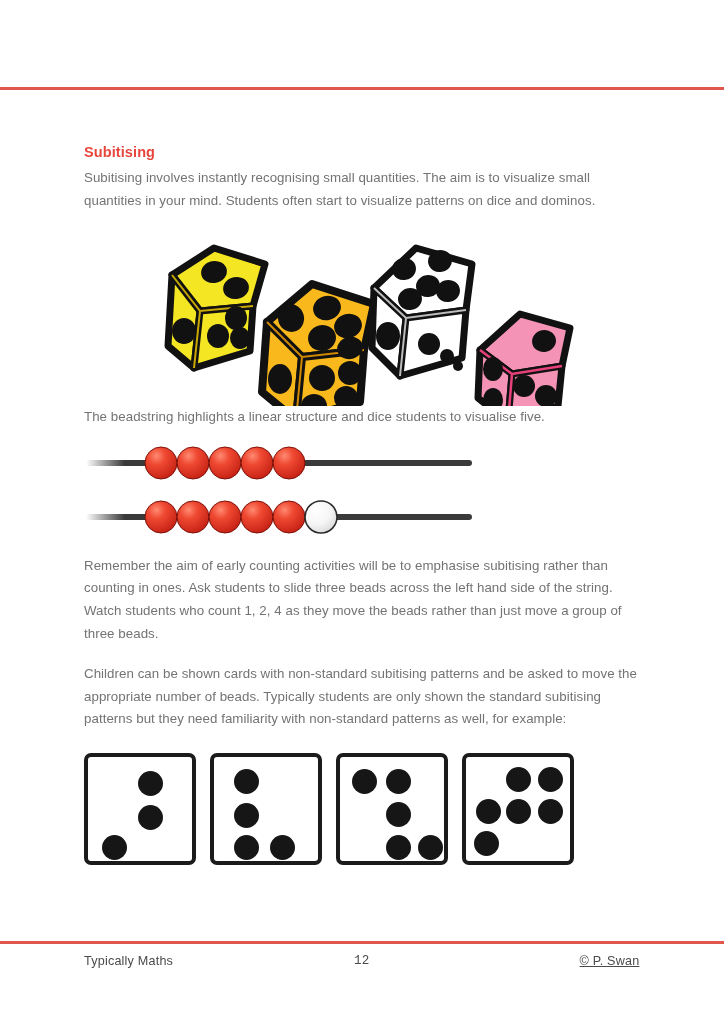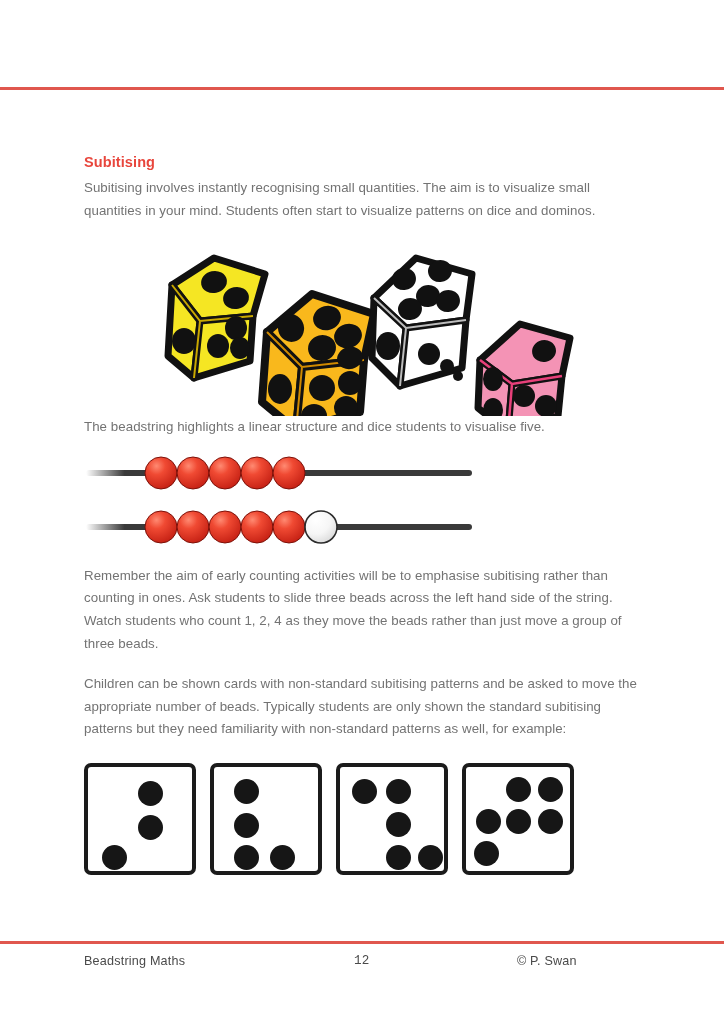--- a/index.html
+++ b/index.html
@@ -24,21 +24,21 @@
     height: 3px;
     background: #e0574e;
   }
   .rule-top { top: 87px; }
   .rule-bottom { top: 941px; }
 
   
   .content {
     position: absolute;
     left: 84px;
-    top: 154px;
+    top: 144px;
     width: 556px;
   }
 
   h2.section-heading {
     font-size: 14.5px;
     font-weight: bold;
     color: #e8463c;
     margin: 0 0 7px 0;
     letter-spacing: 0.1px;
   }
@@ -101,21 +101,21 @@
     top: 954px;
     width: 556px;
     display: flex;
     align-items: center;
     font-size: 12.6px;
     color: #4a4a4a;
     letter-spacing: 0.2px;
   }
   .footer .f-left   { flex: 0 0 33.3%; text-align: left; }
   .footer .f-center { flex: 0 0 33.3%; text-align: center; font-family: Liberation Mono, monospace; }
-  .footer .f-right  { flex: 0 0 33.3%; text-align: center; }
+  .footer .f-right  { flex: 0 0 33.3%; text-align: right; text-decoration: underline; }
 </style>
 </head>
 <body>
 
 <div class="rule rule-top"></div>
 
 <div class="content">
 
   <h2 class="section-heading">Subitising</h2>
 
@@ -306,16 +306,16 @@
         <div class="dot" style="left: 72px; top: 42px;"></div>
         <div class="dot" style="left: 8px; top: 74px;"></div>
       </div>
   </div>
 
 </div>
 
 <div class="rule rule-bottom"></div>
 
 <div class="footer">
-  <span class="f-left">Beadstring Maths</span>
+  <span class="f-left">Typically Maths</span>
   <span class="f-center">12</span>
   <span class="f-right">© P. Swan</span>
 </div>
 
 </body></html>

